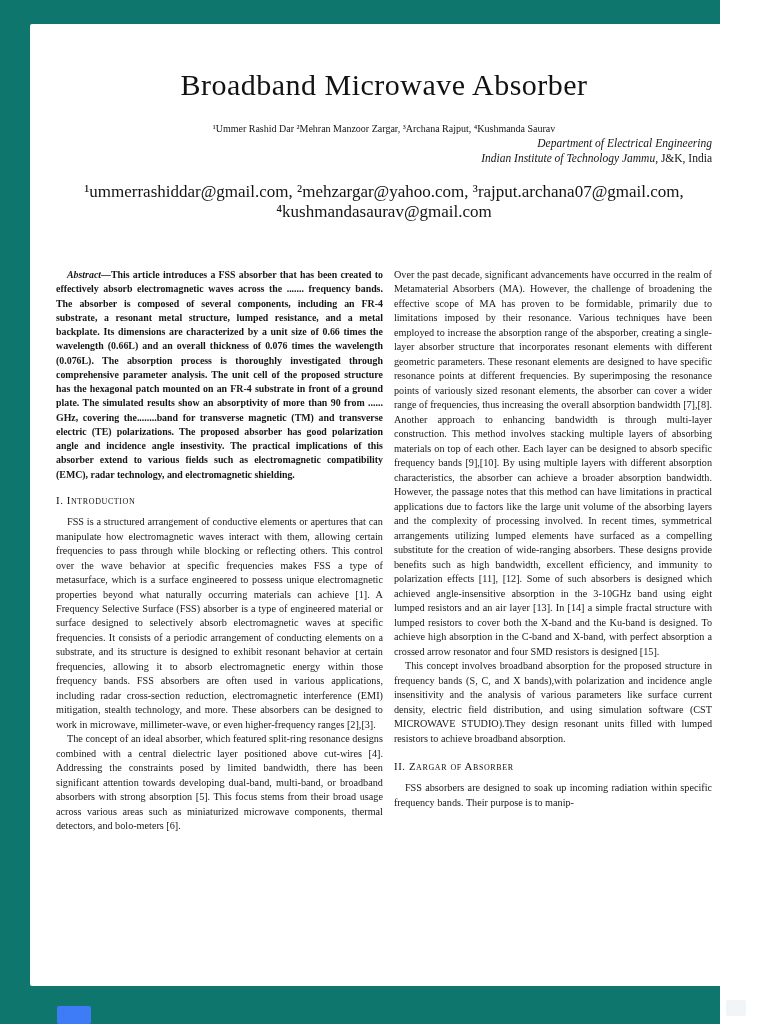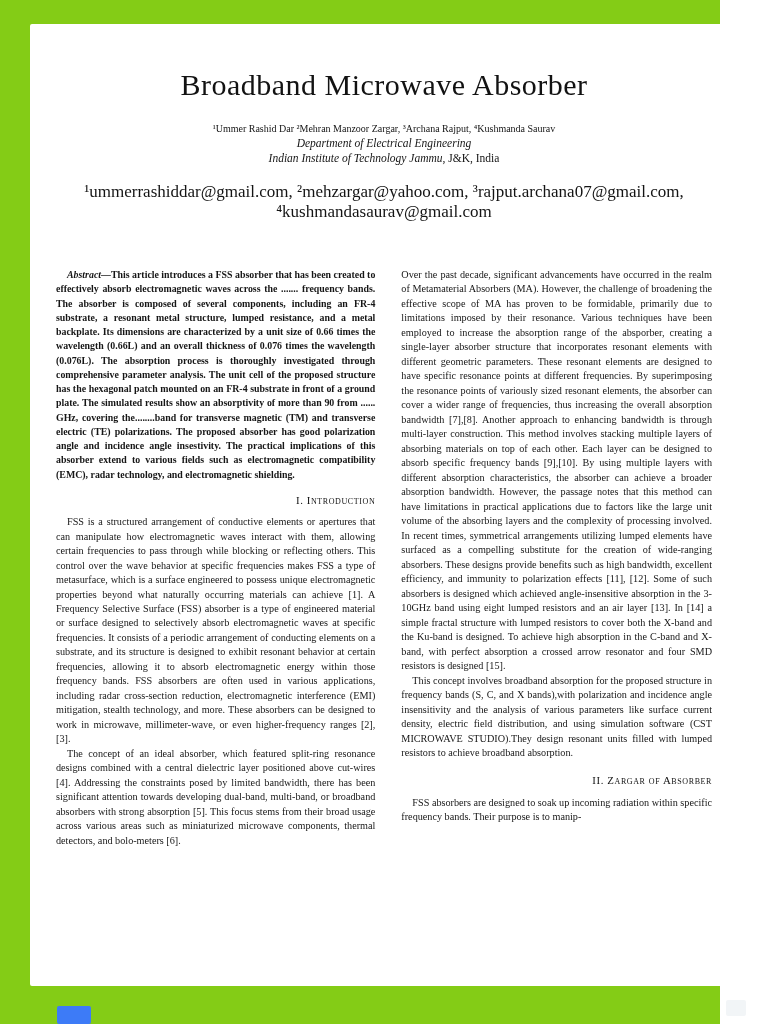--- a/index.html
+++ b/index.html
@@ -7,21 +7,21 @@
     padding: 0;
     width: 768px;
     height: 1024px;
     overflow: hidden;
     font-family: "Liberation Serif", "DejaVu Serif", serif;
   }
   .viewer {
     position: relative;
     width: 720px;
     height: 1024px;
-    background: #84cc16;
+    background: #0f766e;
   }
   .page {
     position: absolute;
     left: 30px;
     top: 24px;
     width: 708px;
     height: 962px;
     background: #ffffff;
     border-radius: 2px;
     overflow: hidden;
@@ -37,34 +37,34 @@
     text-align: center;
     letter-spacing: 0.5px;
     color: #121212;
   }
   .authors {
     margin-top: 21px;
     text-align: center;
     font-size: 10px;
   }
   .affil {
-    text-align: center;
+    text-align: right;
     font-size: 11.5px;
     margin-top: 3px;
   }
   .italic { font-style: italic; }
   .emails {
     text-align: center;
     font-size: 17px;
     margin-top: 18px;
   }
   .columns {
     margin-top: 46px;
     display: flex;
-    gap: 26px;
+    gap: 11px;
     text-align: justify;
     font-size: 10.2px;
     line-height: 1.42;
     color: #161616;
   }
   .col-left  { width: 332px; }
   .col-right { width: 323px; }
   .columns p {
     margin: 0;
     text-indent: 11px;
@@ -77,21 +77,21 @@
   }
   .lead-label {
     font-weight: bold;
     font-style: italic;
   }
   h4.sec {
     margin: 11px 0 7px 0;
     font-size: 10.8px;
     font-weight: normal;
     font-variant: small-caps;
-    text-align: right;
+    text-align: left;
     letter-spacing: 0.6px;
     color: #121212;
   }
   .col-right h4.sec { margin-top: 13px; }
   .footer-blue {
     position: absolute;
     left: 57px;
     top: 1006px;
     width: 34px;
     height: 18px;

